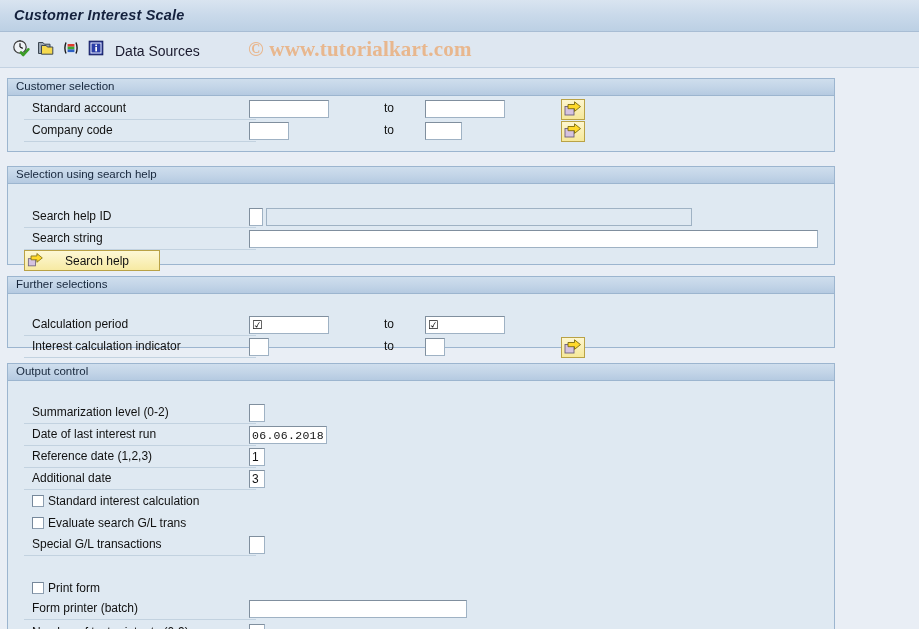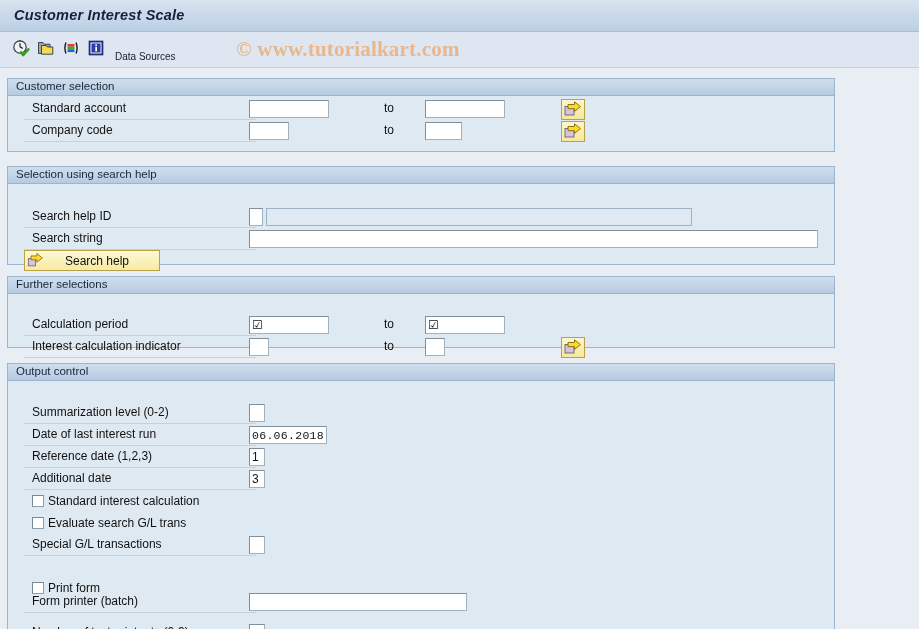--- a/index.html
+++ b/index.html
@@ -54,28 +54,28 @@
   }
   .tb-ico {
     width: 18px;
     height: 18px;
     position: relative;
     display: block;
   }
   .tb-label {
     position: absolute;
     left: 115px;
-    top: 19px;
-    font-size: 10px;
+    top: 11px;
+    font-size: 14px;
     color: #1a1a2e;
     white-space: nowrap;
   }
   .watermark {
     position: absolute;
-    left: 236px;
+    left: 248px;
     top: 5px;
     font-family: "Liberation Serif", serif;
     font-size: 21px;
     font-weight: bold;
     color: #e8b78e;
     white-space: nowrap;
     letter-spacing: 0.2px;
     user-select: none;
   }
 
@@ -428,21 +428,21 @@
       <span class="lbl-sep"></span>
       <input class="inp" style="left: 241px; top: 2px; width: 16px;" value="">
     </div>
 
 
     <div class="cbrow" style="top:197px;">
       <span class="cbox"></span>
       <span class="cbtext">Print form</span>
     </div>
 
-    <div class="row" style="top:210px;">
+    <div class="row" style="top:217px;">
       <span class="lbl">Form printer (batch)</span>
       <span class="lbl-sep"></span>
       <input class="inp" style="left: 241px; top: 2px; width: 218px;" value="">
     </div>
 
     <div class="row" style="top:241px;">
       <span class="lbl">Number of test printouts (0-9)</span>
 
       <input class="inp" style="left: 241px; top: 2px; width: 16px;" value="">
     </div>

